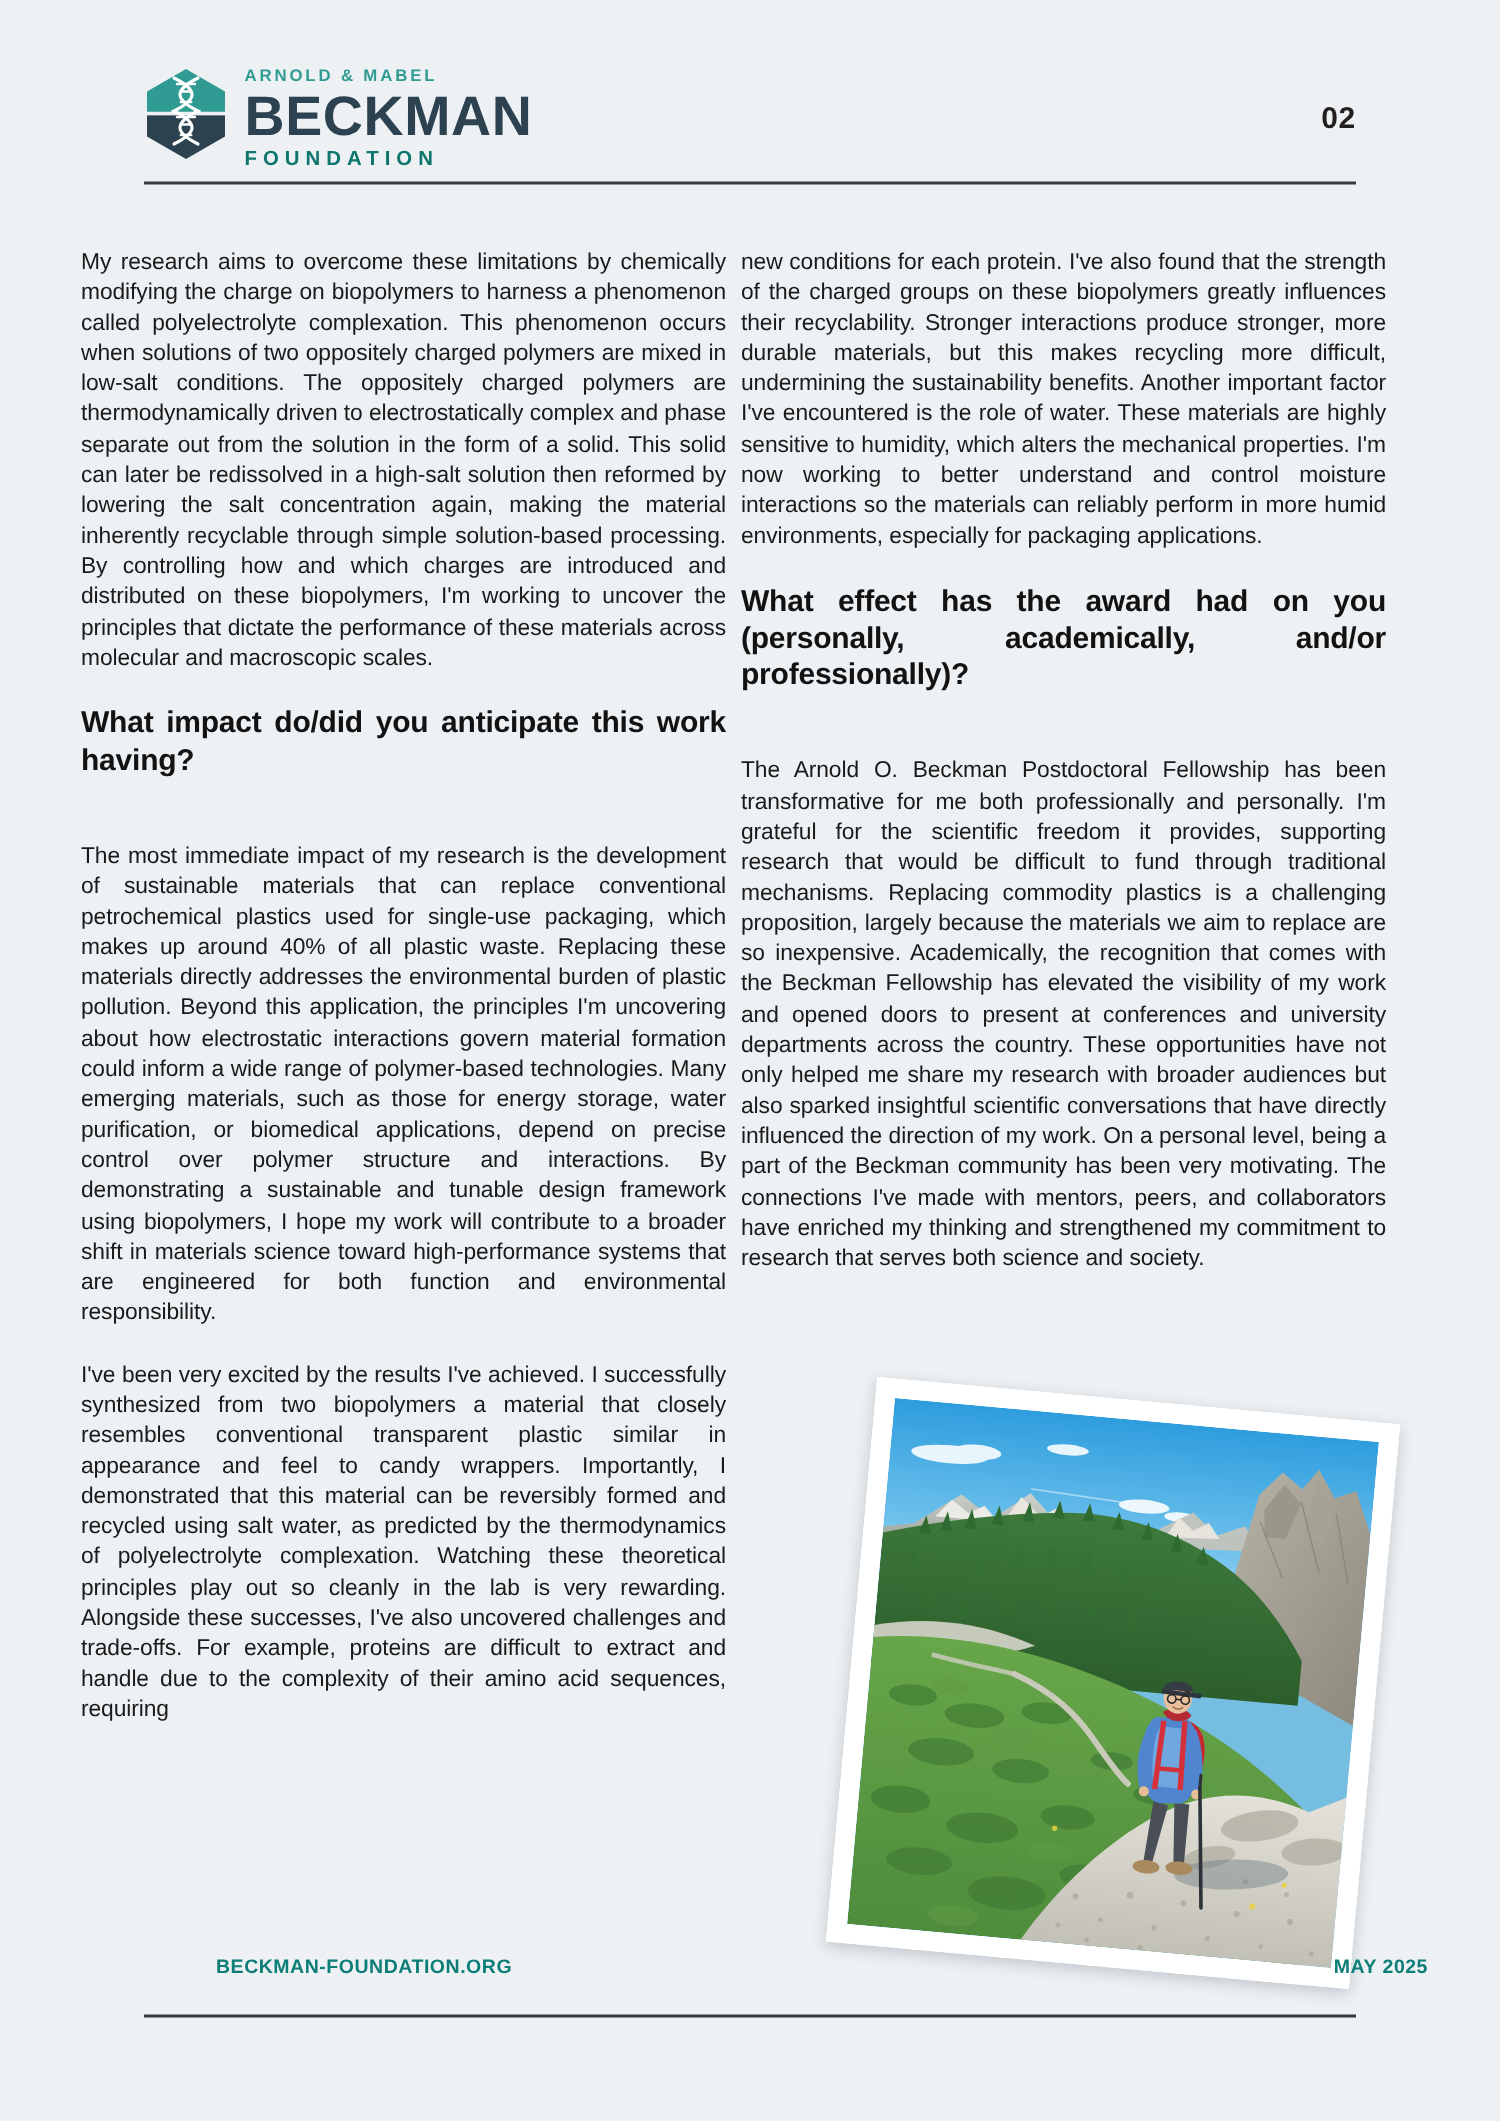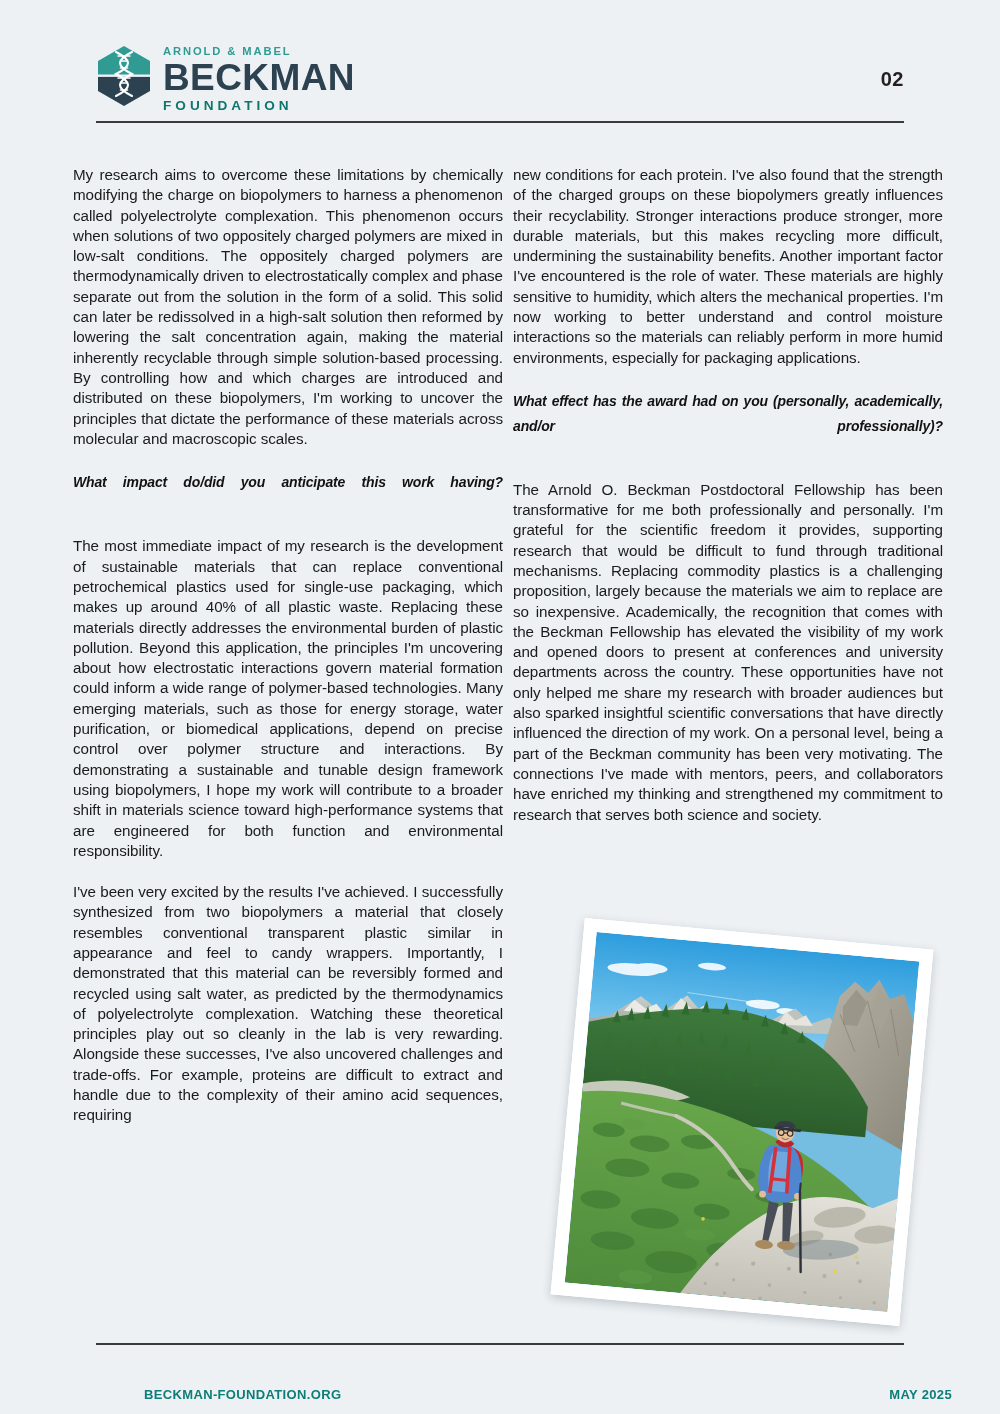--- a/index.html
+++ b/index.html
@@ -91,21 +91,20 @@
   .rule-top { top: 121px; }
   .rule-bottom { top: 1343px; }
 
   
   .columns {
     position: absolute;
     left: 54px;
     top: 165px;
     width: 901px;
     height: 1145px;
-    margin-left: 19px;
   }
   .col {
     position: absolute;
     top: 0;
     width: 430px;
   }
   .col-left  { left: 0; }
   .col-right { left: 440px; }
 
   p.body-text {
@@ -113,27 +112,26 @@
     font-size: 15.2px;
     line-height: 20.3px;
     text-align: justify;
     color: #1a1a1a;
     letter-spacing: -0.05px;
   }
   p.body-text:last-child { margin-bottom: 0; }
 
   h2.q-heading {
     margin: 9px 0 17px 0;
-    font-size: 14px;
+    font-size: 20px;
     line-height: 24.6px;
     font-weight: bold;
     color: #121212;
     text-align: justify;
     letter-spacing: -0.15px;
-    font-style: italic;
   }
   h2.q-heading::after {
     content: "";
     display: inline-block;
     width: 100%;
     height: 0;
   }
 
   
   .photo-wrap {
@@ -160,21 +158,21 @@
     inset: 0;
     overflow: hidden;
     background: #76bde2;
   }
   .photo-inner svg { display: block; width: 100%; height: 100%; }
 
   
   .footer {
     position: absolute;
     left: 96px;
-    top: 1387px;
+    top: 1303px;
     width: 808px;
     display: flex;
     align-items: center;
     justify-content: space-between;
     padding-left: 48px;
   }
   .footer span {
     font-size: 13px;
     font-weight: bold;
     letter-spacing: 0.35px;

